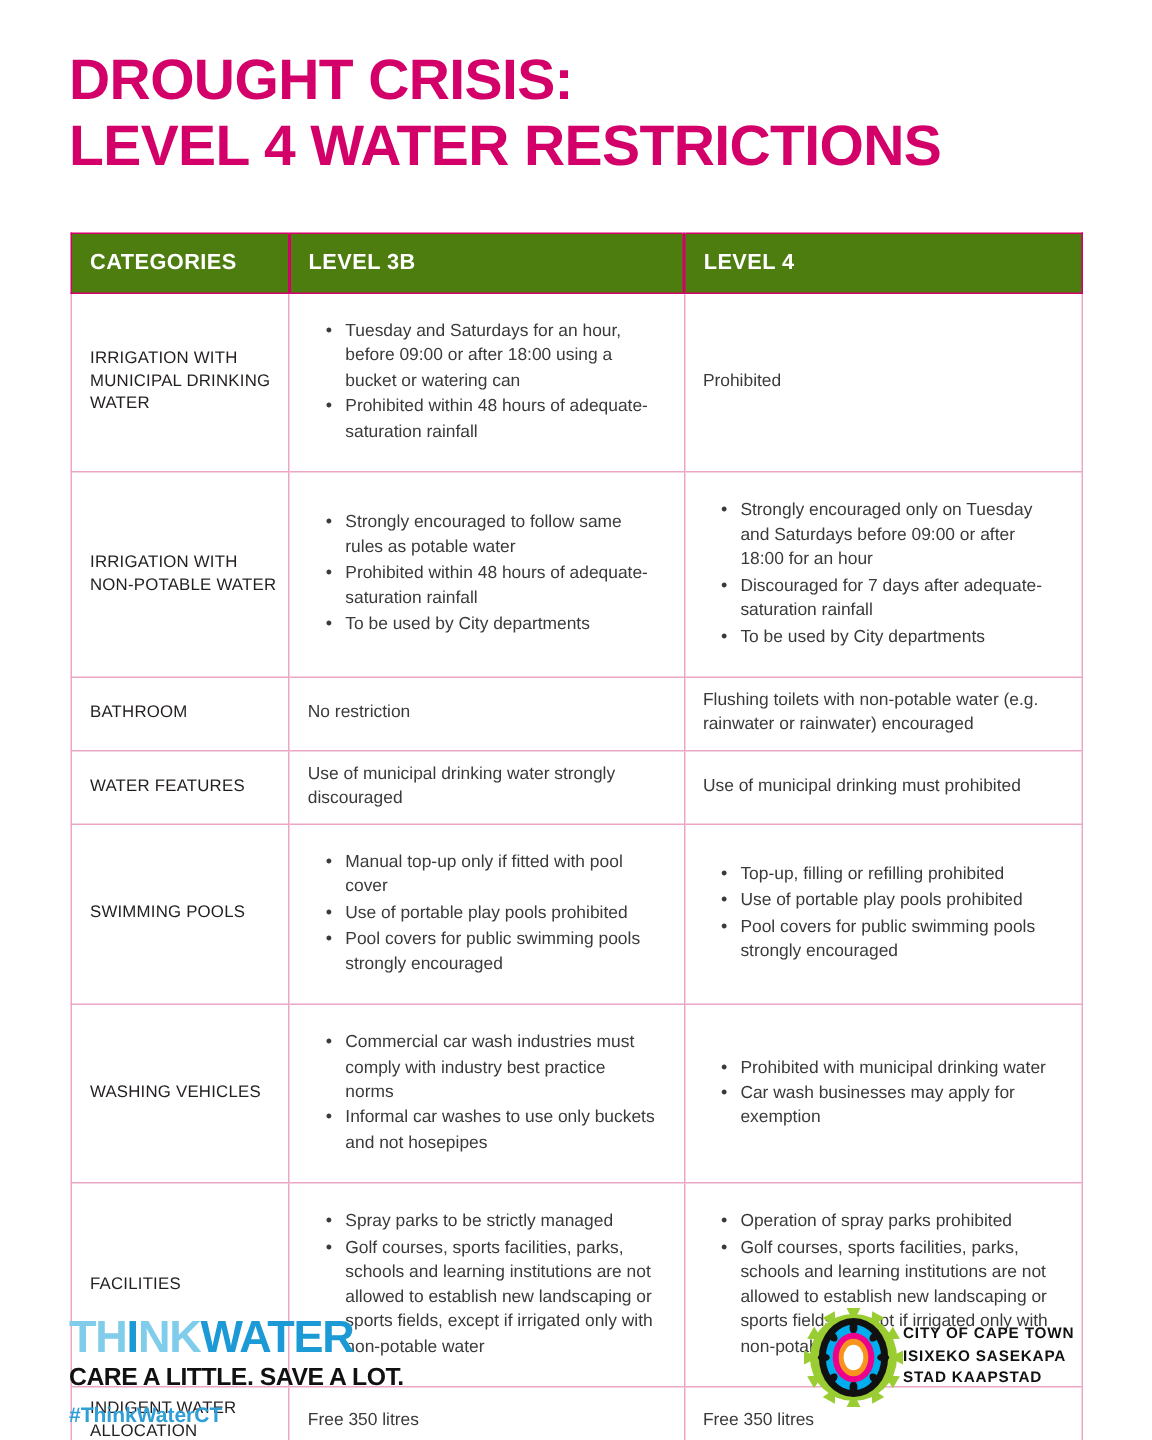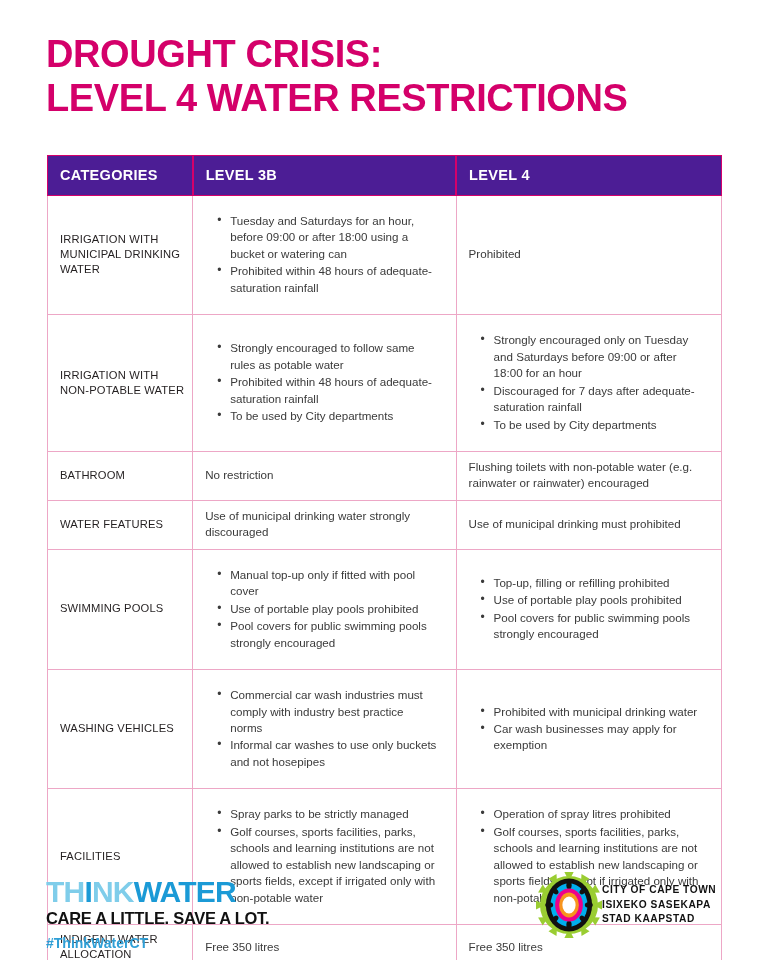--- a/index.html
+++ b/index.html
@@ -40,21 +40,21 @@
     border-collapse: collapse;
     table-layout: fixed;
   }
   .restrictions-table td, .restrictions-table th {
     border: 1px solid #EDA7C6;
     vertical-align: middle;
     padding: 7px 10px 8px 10px;
     text-align: left;
   }
   .restrictions-table thead th {
-    background: #4c1d95;
+    background: #4d7c0f;
     border-color: #D4006A;
     color: #ffffff;
     font-size: 14.5px;
     font-weight: 700;
     letter-spacing: 0.3px;
     text-transform: uppercase;
     padding: 8px 10px 9px 12px;
     height: 22px;
     margin-left: 44px;
   }
@@ -256,21 +256,21 @@
     <tr>
       <td class="cat-cell">FACILITIES</td>
       <td class="body-cell">
         <ul>
           <li>Spray parks to be strictly managed</li>
           <li>Golf courses, sports facilities, parks, schools and learning institutions are not allowed to establish new landscaping or sports fields, except if irrigated only with non-potable water</li>
         </ul>
       </td>
       <td class="body-cell">
         <ul>
-          <li>Operation of spray litres prohibited</li>
+          <li>Operation of spray parks prohibited</li>
           <li>Golf courses, sports facilities, parks, schools and learning institutions are not allowed to establish new landscaping or sports fields, except if irrigated only with non-potable water</li>
         </ul>
       </td>
     </tr>
 
     <tr>
       <td class="cat-cell">INDIGENT WATER ALLOCATION</td>
       <td class="body-cell">
         <p class="plain">Free 350 litres</p>
       </td>

